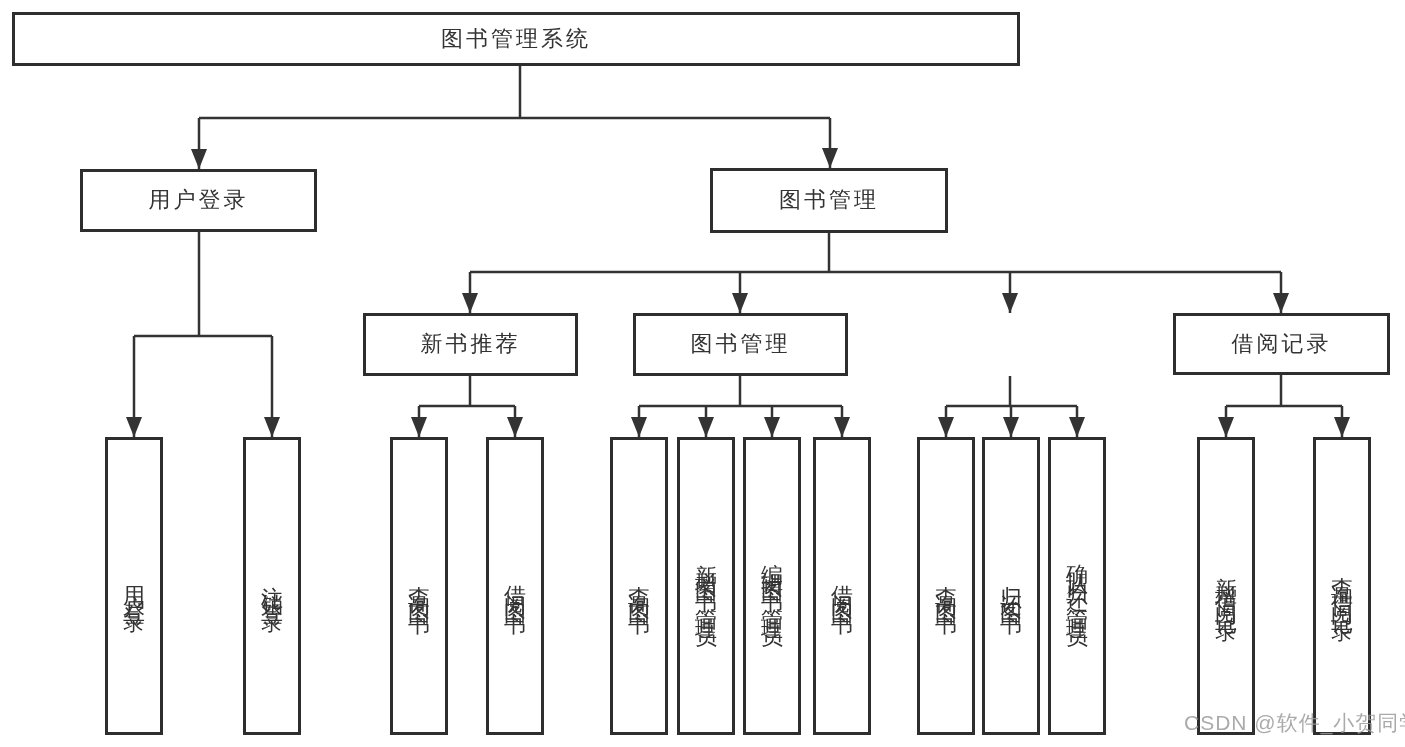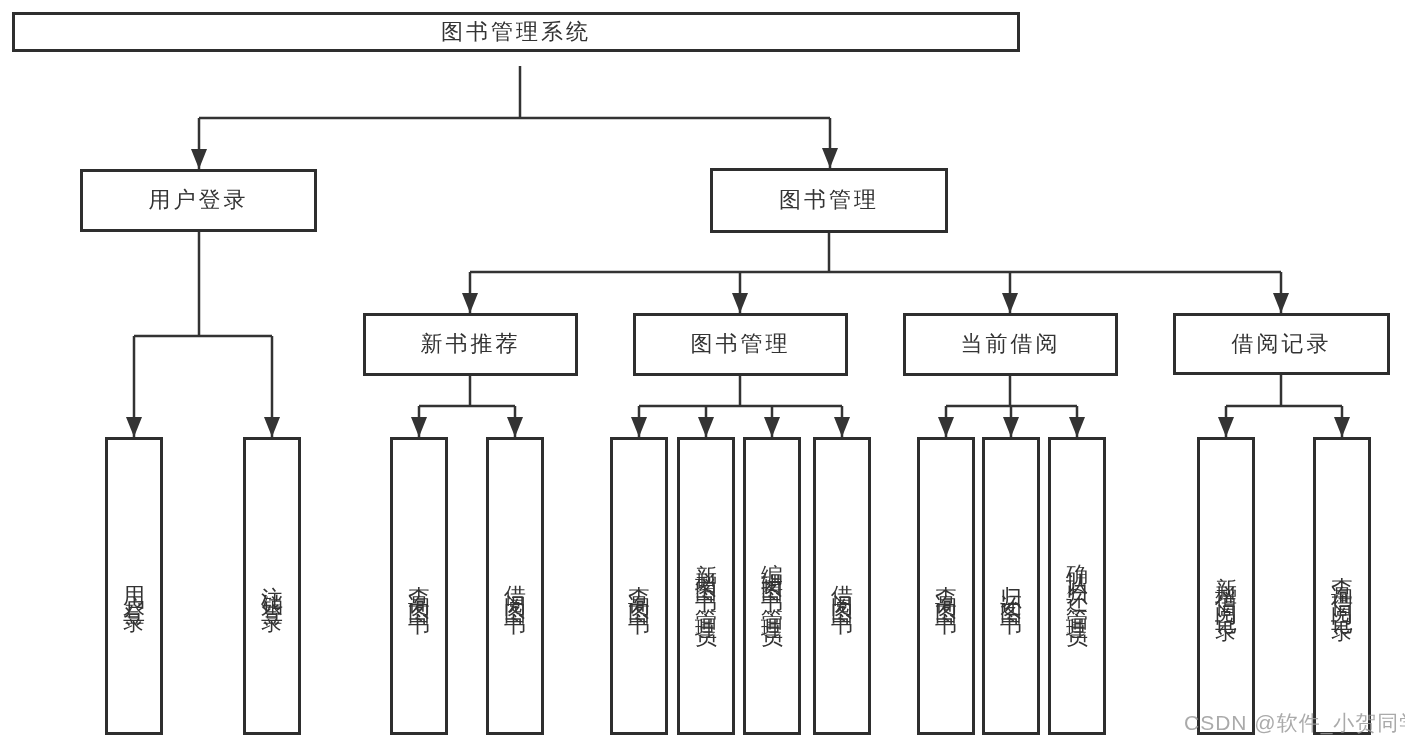--- a/index.html
+++ b/index.html
@@ -15,21 +15,21 @@
   }
   .leaf .vtext{
     writing-mode:vertical-rl;text-orientation:mixed;
     letter-spacing:9px;font-size:22px;color:#333333;line-height:1.0;
   }
   .watermark{
     position:absolute;left:1184px;top:709px;
     color:#9c9c9c;opacity:.85;font-size:21px;letter-spacing:1px;white-space:nowrap;
   }
   
-  #n-root{left:12px;top:12px;width:1008px;height:40px;}
+  #n-root{left:12px;top:12px;width:1008px;height:54px;}
   #n-user-login{left:80px;top:169px;width:237px;height:63px;}
   #n-book-mgmt{left:710px;top:168px;width:238px;height:65px;}
   #n-new-book{left:363px;top:313px;width:215px;height:63px;}
   #n-book-borrow{left:633px;top:313px;width:215px;height:63px;}
   #n-current-borrow{left:903px;top:313px;width:215px;height:63px;}
   #n-borrow-record{left:1173px;top:313px;width:217px;height:62px;}
   .leaf{top:437px;width:58px;height:298px;}
   #l-user-login{left:105px;}
   #l-logout{left:243px;}
   #l-query1{left:390px;}
@@ -99,21 +99,20 @@
     </g>
   </svg>
 
   <div class="box" id="n-root">图书管理系统</div>
 
   <div class="box" id="n-user-login">用户登录</div>
   <div class="box" id="n-book-mgmt">图书管理</div>
 
   <div class="box" id="n-new-book">新书推荐</div>
   <div class="box" id="n-book-borrow">图书管理</div>
-  <div class="box" id="n-current-borrow">当前借阅</div>
   <div class="box" id="n-borrow-record">借阅记录</div>
 
   <div class="box leaf" id="l-user-login">
     <span class="vtext">用户登录</span>
   </div>
   <div class="box leaf" id="l-logout">
     <span class="vtext">注销登录</span>
   </div>
   <div class="box leaf" id="l-query1">
     <span class="vtext">查询图书</span>

